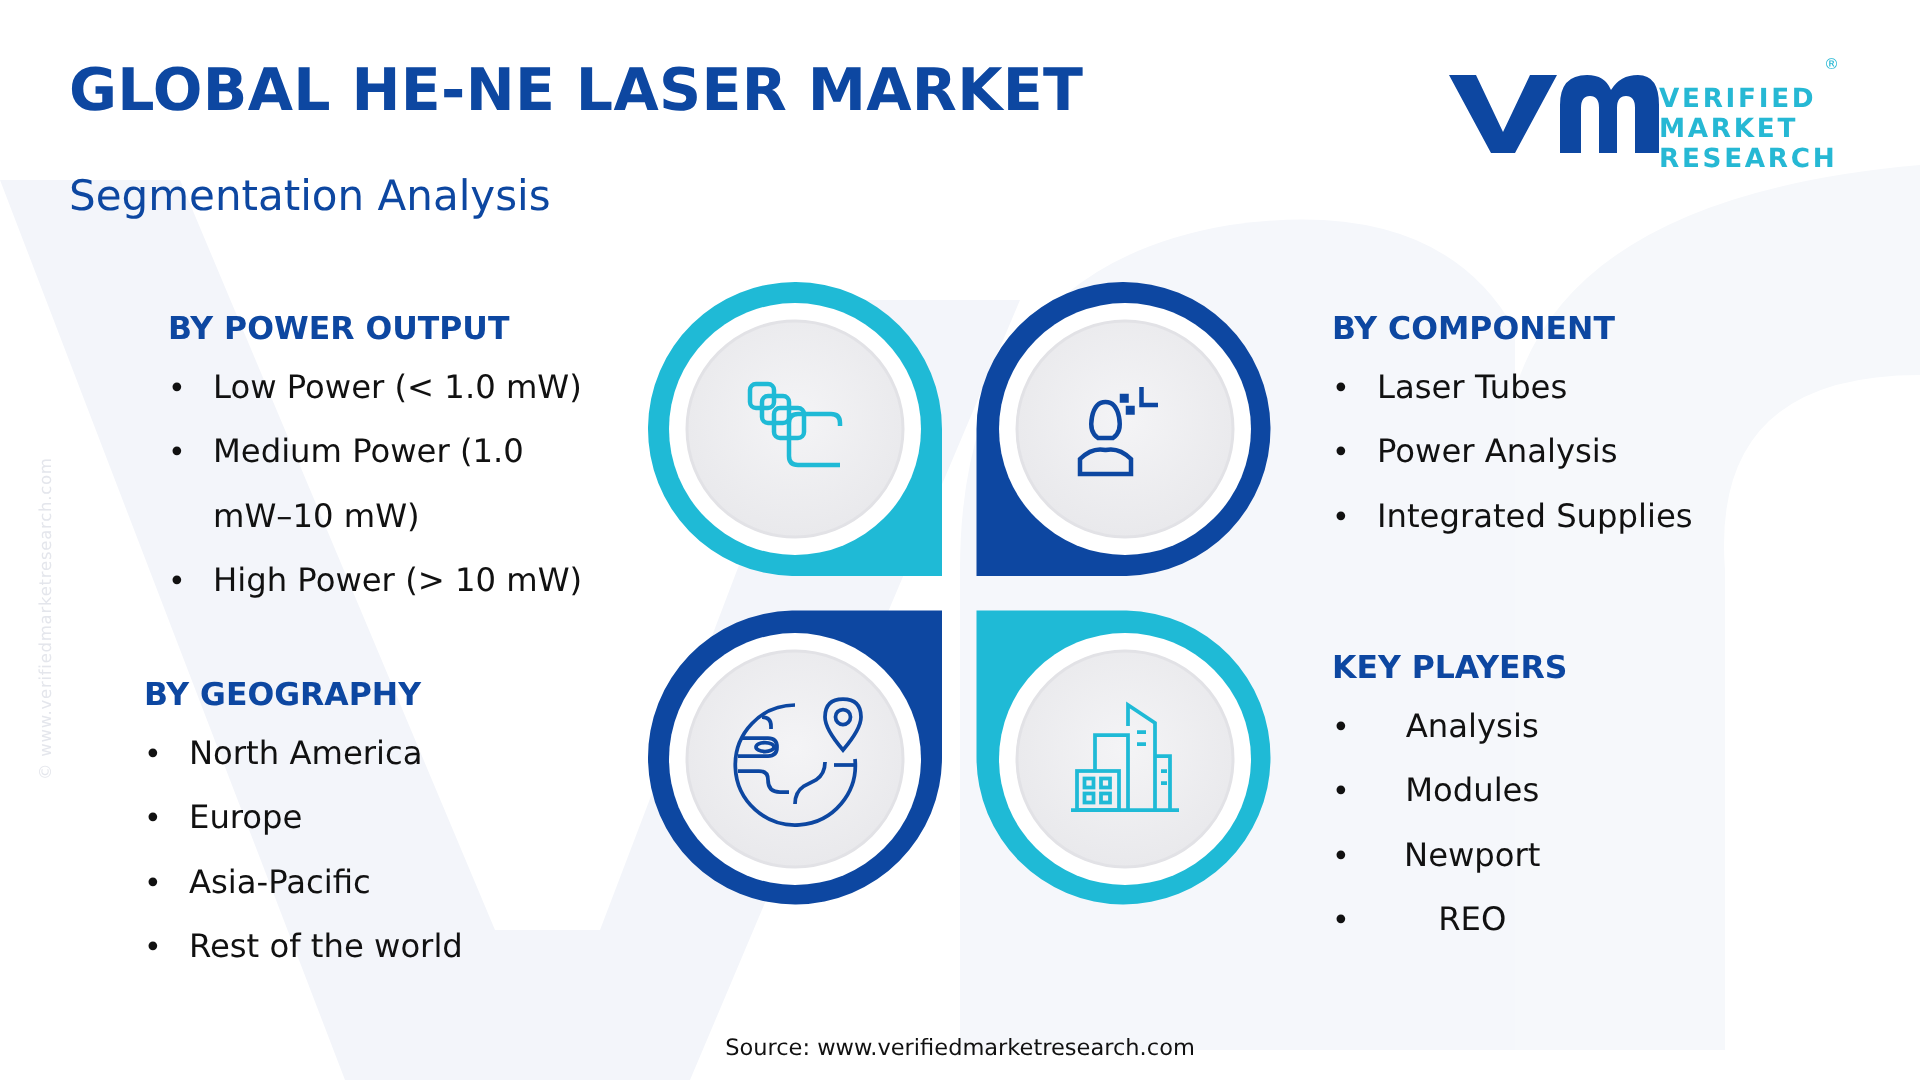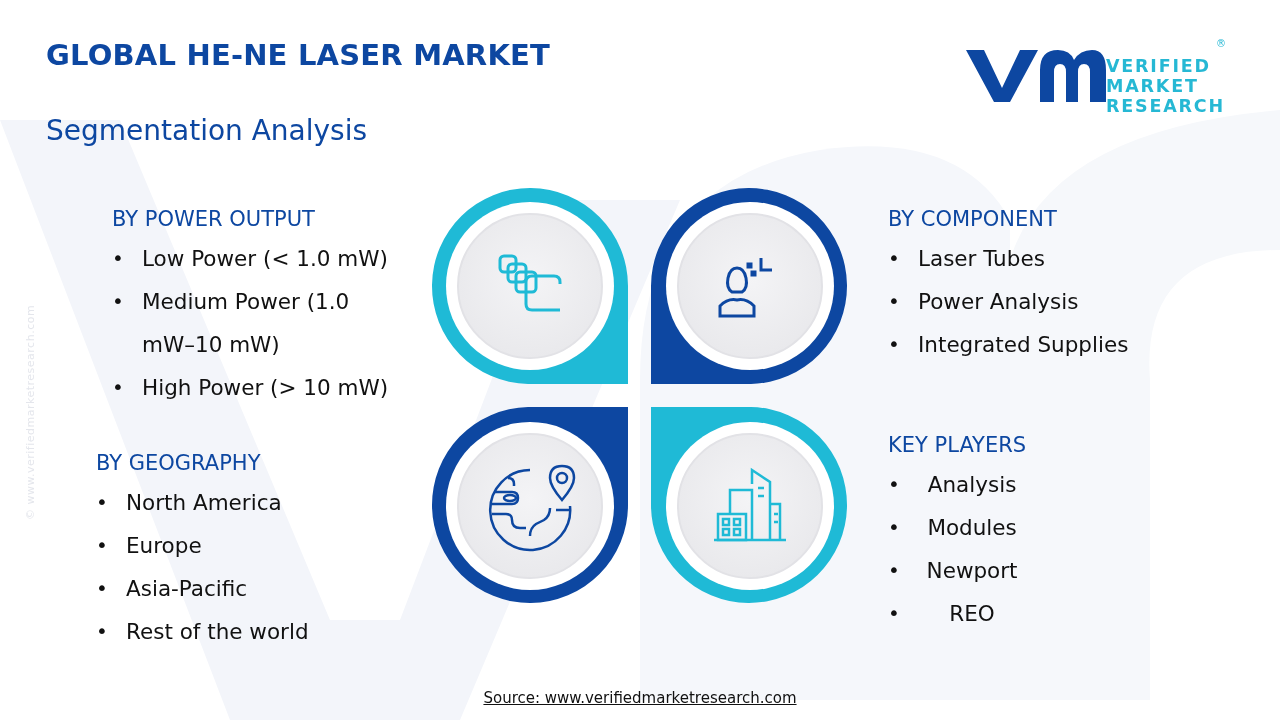--- a/index.html
+++ b/index.html
@@ -1,38 +1,38 @@
 <!DOCTYPE html>
 <html><head>
 <meta charset="utf-8">
 <style>
   * { box-sizing: border-box; margin: 0; padding: 0; }
   html, body { width: 1280px; height: 720px; overflow: hidden; background: #ffffff; }
   body { position: relative; font-family: "DejaVu Sans", sans-serif; }
 
   .watermark-bg { position: absolute; left: 0; top: 0; width: 1280px; height: 720px; pointer-events: none; }
 
-  .title { position: absolute; left: 46px; top: 38px; font-size: 29px; font-weight: bold; color: #0d47a1; letter-spacing: 0.2px; }
+  .title { position: absolute; left: 46px; top: 38px; font-size: 39px; font-weight: bold; color: #0d47a1; letter-spacing: 0.2px; }
   .subtitle { position: absolute; left: 46px; top: 114px; font-size: 28px; color: #0d47a1; }
 
   .logo { position: absolute; left: 962px; top: 40px; width: 270px; height: 65px; }
   .logo-text { position: absolute; left: 1106px; top: 56px; color: #26b8d4; font-weight: bold; font-size: 17.5px; line-height: 20px; letter-spacing: 1.8px; }
   .logo-reg { position: absolute; left: 1216px; top: 38px; font-size: 10px; color: #26b8d4; }
 
   .side-watermark { position: absolute; left: 24px; top: 520px; transform: rotate(-90deg); transform-origin: left top; font-size: 11px; color: #e4e6ec; white-space: nowrap; letter-spacing: 0.5px; }
 
   .section { position: absolute; }
-  .section h3 { font-size: 21px; font-weight: normal; color: #0d47a1; margin-bottom: 6px; white-space: nowrap; }
+  .section h3 { font-size: 21px; font-weight: bold; color: #0d47a1; margin-bottom: 6px; white-space: nowrap; }
   .section ul { list-style: none; }
   .section li { position: relative; font-size: 21.5px; color: #111; line-height: 43px; padding-left: 30px; white-space: nowrap; }
   .section li .bullet { position: absolute; left: 0; top: 0; font-size: 20px; }
   .section li.wrap { white-space: normal; width: 300px; }
 
   .quad { position: absolute; }
-  .source { position: absolute; left: 0; width: 1280px; top: 689px; text-align: center; font-size: 15px; color: #111; text-decoration: underline; }
+  .source { position: absolute; left: 0; width: 1280px; top: 689px; text-align: center; font-size: 15px; color: #111; }
 </style>
 </head>
 <body>
 
 <svg class="watermark-bg" viewBox="0 0 1280 720">
   <path d="M0 120 L120 120 L330 620 L400 620 L560 200 L680 200 L460 720 L230 720 Z" fill="#f3f5fa"></path>
   <path d="M640 700 L640 380 Q640 180 820 150 Q960 130 1010 220 L1010 700 Z" fill="#f5f7fb"></path>
   <path d="M1010 700 L1010 260 Q1050 130 1280 110 L1280 250 Q1140 250 1150 380 L1150 700 Z" fill="#f6f8fb"></path>
 </svg>
 

